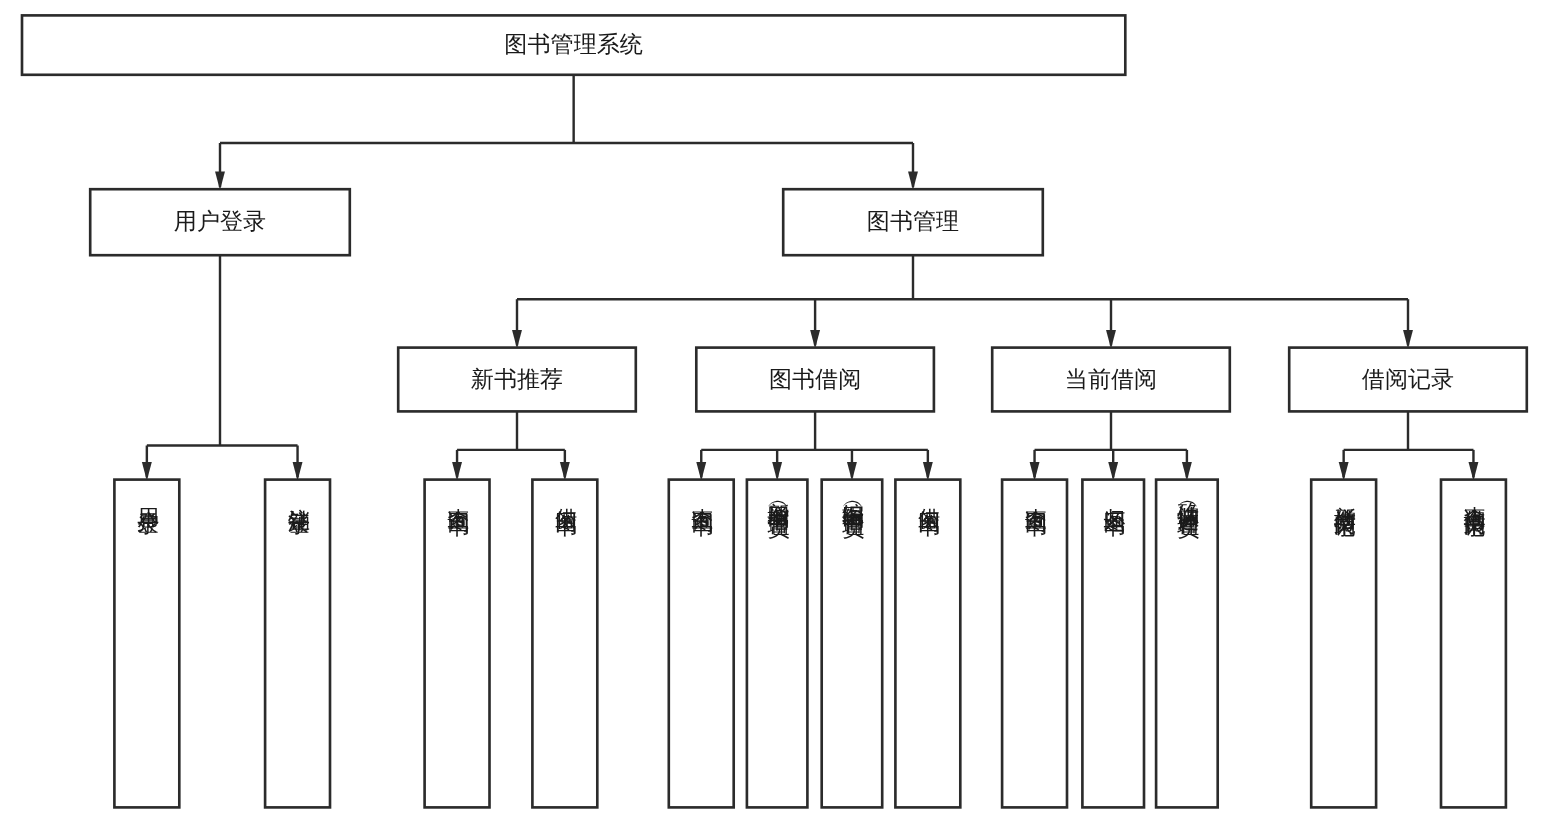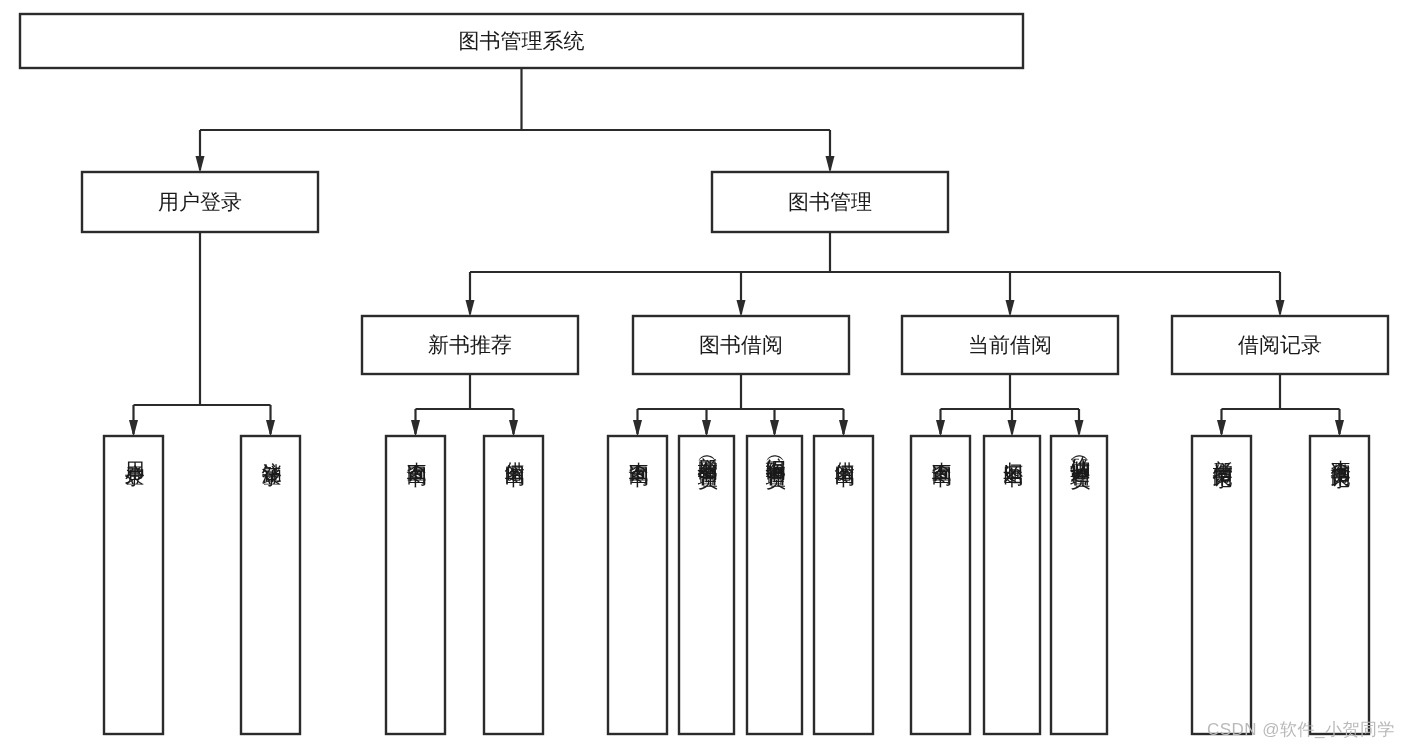--- a/index.html
+++ b/index.html
@@ -172,14 +172,13 @@
         <g>
           <rect x="1192" y="436" width="59" height="298" class="node-rect"></rect>
           <text x="1221.5" y="450" class="node-label vert" text-anchor="middle" dominant-baseline="hanging">新增借阅记录</text>
         </g>
         <g>
           <rect x="1310" y="436" width="59" height="298" class="node-rect"></rect>
           <text x="1339.5" y="450" class="node-label vert" text-anchor="middle" dominant-baseline="hanging">查询借阅记录</text>
         </g>
       </g>
   </svg>
-  <div class="watermark">CSDN @软件_小贺同学</div>
 </div>
 
 </body></html>

